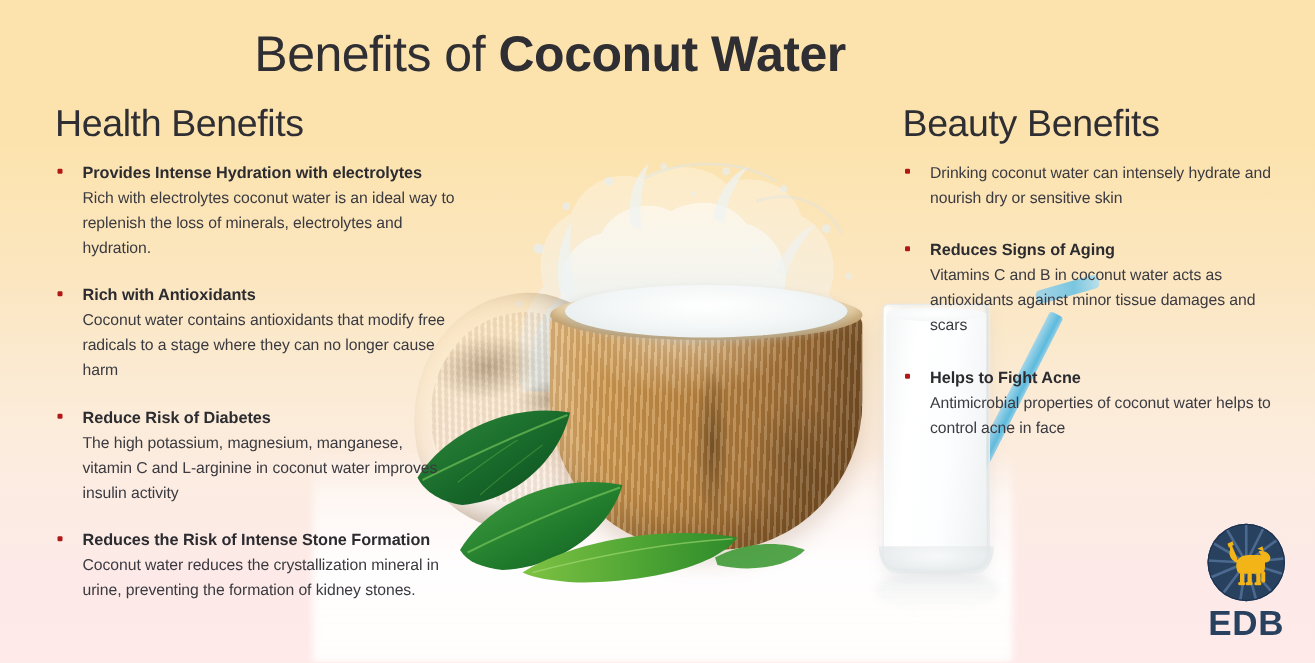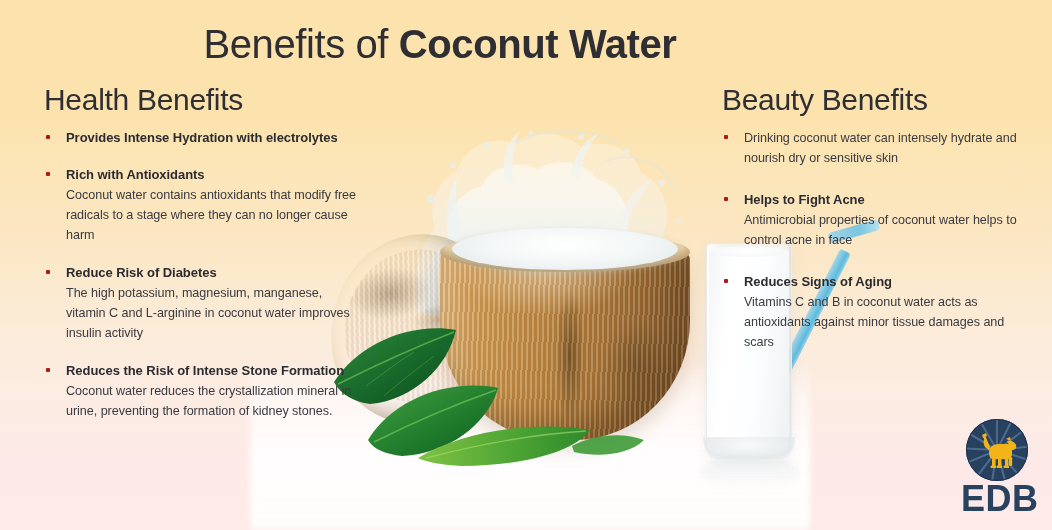--- a/index.html
+++ b/index.html
@@ -196,21 +196,21 @@
     transform:rotate(-16deg);
     border-radius:4px;
     opacity:.9;
   }
 
   
   #logo { position:absolute; left:961px; top:418px; width:72px; height:98px; z-index:7; }
   #logo-mark { width:64px; height:64px; margin:0 auto; }
   #logo-text {
     text-align:center; margin-top:2px;
-    font-size:36px; line-height:30px;
+    font-size:28px; line-height:30px;
     font-weight:700; color:#27415f;
     letter-spacing:0.5px;
   }
 </style>
 </head>
 <body>
 
 <div id="infographic">
 
   <div class="art" id="table-plane"></div>
@@ -313,20 +313,21 @@
 
   <h2 class="col-heading" id="heading-beauty">Beauty Benefits</h2>
 
   <h2 class="col-heading" id="heading-health">Health Benefits</h2>
 
   <div class="column" id="col-health">
 
     <div class="benefit">
       <span class="bullet"></span>
       <div class="b-title">Provides Intense Hydration with electrolytes</div>
+      <div class="b-desc">Rich with electrolytes coconut water is an ideal way to replenish the loss of minerals, electrolytes and hydration.</div>
     </div>
 
     <div class="benefit">
       <span class="bullet"></span>
       <div class="b-title">Rich with Antioxidants</div>
       <div class="b-desc">Coconut water contains antioxidants that modify free radicals to a stage where they can no longer cause harm</div>
     </div>
 
     <div class="benefit">
       <span class="bullet"></span>
@@ -344,28 +345,28 @@
 
   <div class="column" id="col-beauty">
 
     <div class="benefit">
       <span class="bullet"></span>
       <div class="b-desc">Drinking coconut water can intensely hydrate and nourish dry or sensitive skin</div>
     </div>
 
     <div class="benefit">
       <span class="bullet"></span>
+      <div class="b-title">Reduces Signs of Aging</div>
+      <div class="b-desc">Vitamins C and B in coconut water acts as antioxidants against minor tissue damages and scars</div>
+    </div>
+
+    <div class="benefit">
+      <span class="bullet"></span>
       <div class="b-title">Helps to Fight Acne</div>
       <div class="b-desc">Antimicrobial properties of coconut water helps to control acne in face</div>
-    </div>
-
-    <div class="benefit">
-      <span class="bullet"></span>
-      <div class="b-title">Reduces Signs of Aging</div>
-      <div class="b-desc">Vitamins C and B in coconut water acts as antioxidants against minor tissue damages and scars</div>
     </div>
 
   </div>
 
   <div id="logo">
     <div id="logo-mark">
       <svg width="64" height="64" viewBox="0 0 64 64">
         <defs>
           <clipPath id="circ">
               <circle cx="32" cy="32" r="31"></circle>

